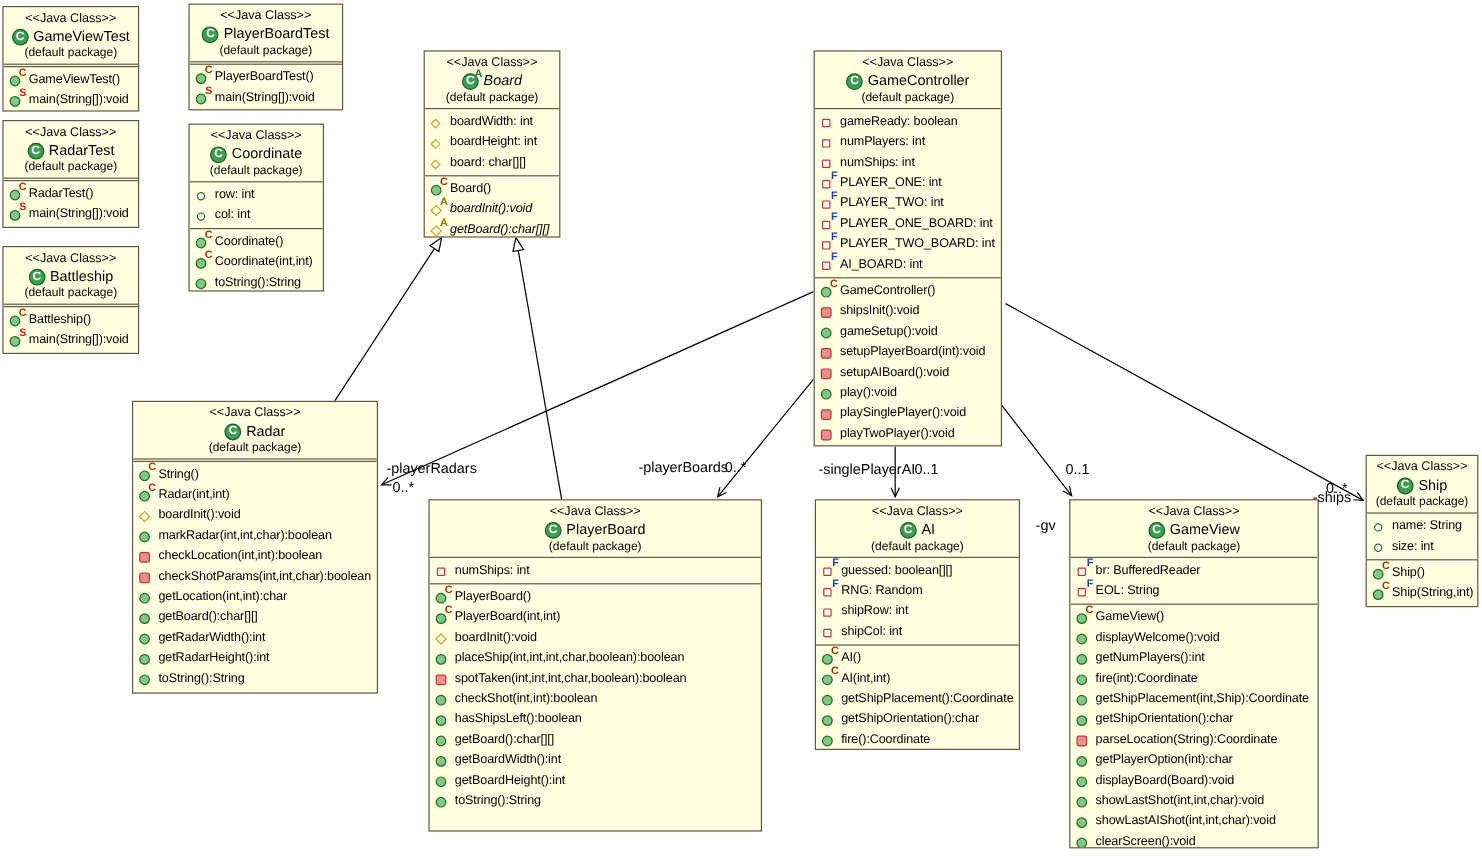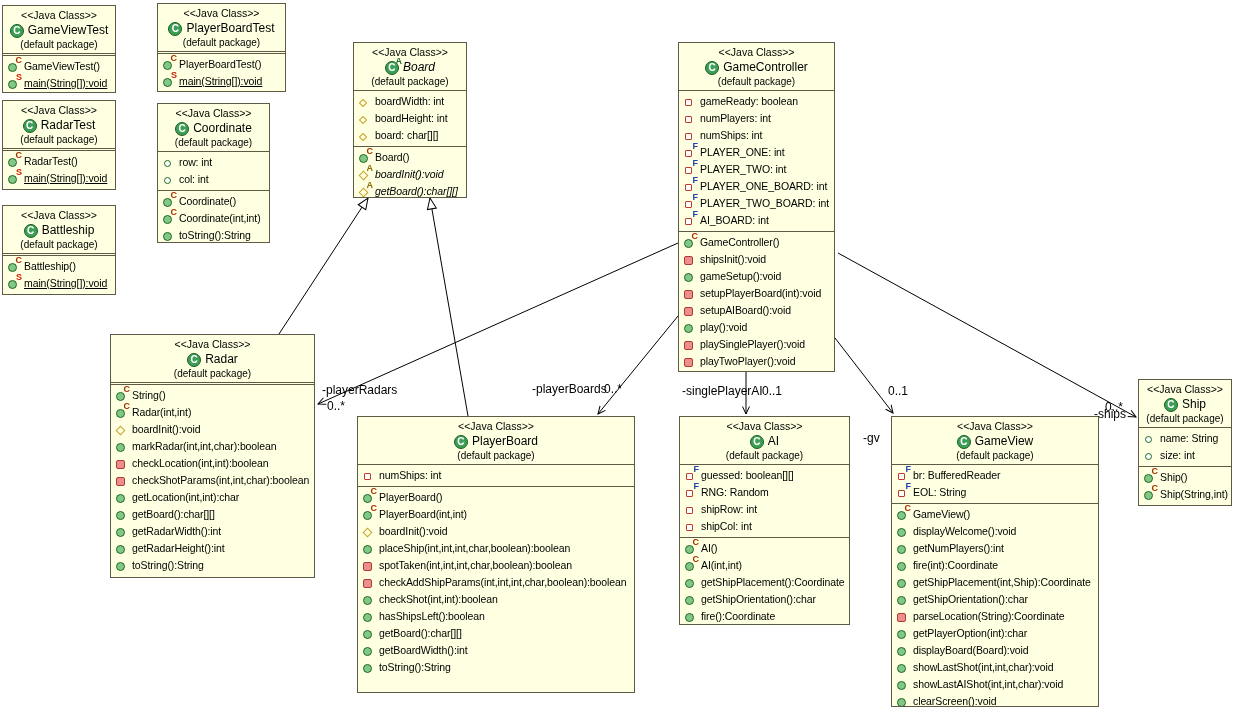--- a/index.html
+++ b/index.html
@@ -14,21 +14,21 @@
   .class-name{font-weight:normal;font-size:12px;line-height:15px}
   .abstract .class-name{font-style:italic}
   .pkg{display:block;font-size:10px;line-height:12px}
   .class-icon{position:relative;width:14px;height:14px;flex:0 0 14px;border-radius:50%;background:#3d9e57;border:1px solid #1b5e20;color:#fff;font-weight:bold;font-size:10px;line-height:12px;text-align:center}
   .class-icon .dec{position:absolute;top:-5px;right:-4px;font-size:9px;font-weight:bold;color:#1e6b24;text-shadow:0 0 2px #fff}
   .empty-fields{height:2px;border-bottom:1px solid #5d5b45}
   .compartment{padding:2px 0 2px}
   .fields-compartment{border-bottom:1px solid #5d5b45}
   .member{display:flex;align-items:center;gap:4px;height:17px;padding:0 4px;white-space:nowrap;font-size:10.5px;letter-spacing:-0.1px;pointer-events:auto}
   .member .mtext{line-height:13px}
-  .member .u{text-decoration:underline}
+  .member .u{}
   .member .i{font-style:italic}
   .ic{position:relative;width:13px;height:13px;flex:0 0 13px}
   .ic .base{position:absolute}
   .icm-public .base{left:1px;bottom:1px;width:9px;height:9px;border-radius:50%;background:#82c785;border:1px solid #1e6b24}
   .icm-private .base{left:1px;bottom:1px;width:9px;height:9px;border-radius:2px;background:#ec8e8e;border:1px solid #b03a2e}
   .icm-protected .base{left:2px;bottom:2px;width:7px;height:7px;background:#ffffe1;border:1px solid #c9a227;transform:rotate(45deg)}
   .icf-public .base{left:2px;bottom:2px;width:7px;height:7px;border-radius:50%;background:#fff;border:1px solid #1e6b24}
   .icf-private .base{left:2px;bottom:2px;width:7px;height:7px;background:#fff;border:1px solid #c0392b;border-radius:1px}
   .icf-protected .base{left:2px;bottom:2px;width:6px;height:6px;background:#ffffe1;border:1px solid #c9a227;transform:rotate(45deg)}
   .dec{position:absolute;top:-4px;right:-2px;font-size:9px;font-weight:bold;line-height:1}
@@ -508,26 +508,20 @@
           </span>
           <span class="mtext">placeShip(int,int,int,char,boolean):boolean</span>
         </div>
         <div class="member">
           <span class="ic icm-private">
             <span class="base"></span>
           </span>
           <span class="mtext">spotTaken(int,int,int,char,boolean):boolean</span>
         </div>
         <div class="member">
-          <span class="ic icm-private">
-            <span class="base"></span>
-          </span>
-          <span class="mtext">checkAddShipParams(int,int,int,char,boolean):boolean</span>
-        </div>
-        <div class="member">
           <span class="ic icm-public">
             <span class="base"></span>
           </span>
           <span class="mtext">checkShot(int,int):boolean</span>
         </div>
         <div class="member">
           <span class="ic icm-public">
             <span class="base"></span>
           </span>
           <span class="mtext">hasShipsLeft():boolean</span>
@@ -536,20 +530,26 @@
           <span class="ic icm-public">
             <span class="base"></span>
           </span>
           <span class="mtext">getBoard():char[][]</span>
         </div>
         <div class="member">
           <span class="ic icm-public">
             <span class="base"></span>
           </span>
           <span class="mtext">getBoardWidth():int</span>
+        </div>
+        <div class="member">
+          <span class="ic icm-public">
+            <span class="base"></span>
+          </span>
+          <span class="mtext">getBoardHeight():int</span>
         </div>
         <div class="member">
           <span class="ic icm-public">
             <span class="base"></span>
           </span>
           <span class="mtext">toString():String</span>
         </div>
       </div>
     </div>
     <div class="uml-class" style="left: 679px; top: 416px; width: 171px; height: 209px;">

